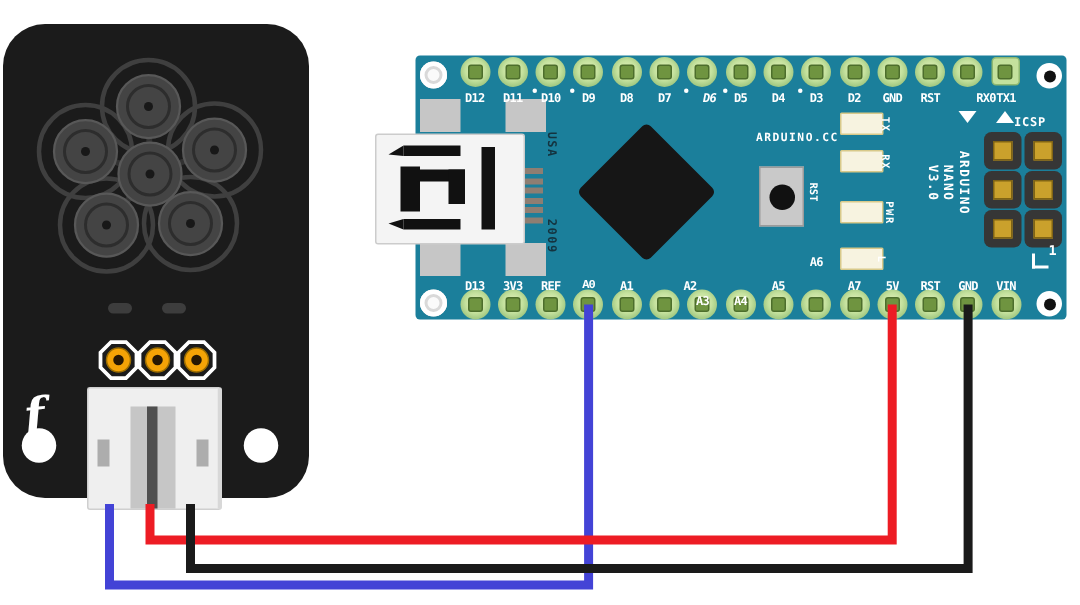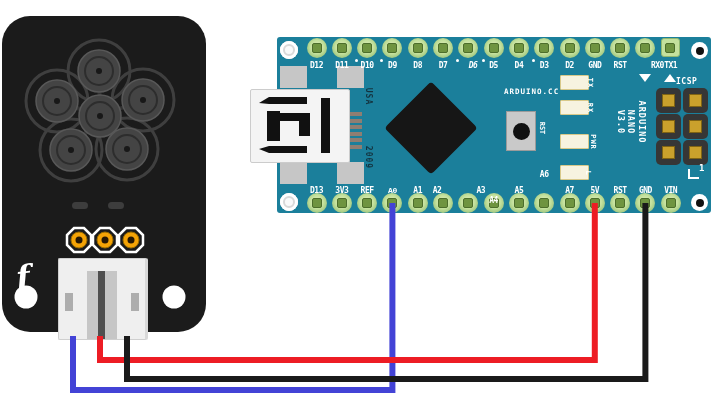--- a/index.html
+++ b/index.html
@@ -263,23 +263,23 @@
       <div class="abs pinlab" style="left: 316.5px; top: 186px;">D13</div>
       <div class="abs pad" style="left: 331.8px; top: 193px;"></div>
       <div class="abs pinlab" style="left: 341.8px; top: 186px;">3V3</div>
       <div class="abs pad" style="left: 357.1px; top: 193px;"></div>
       <div class="abs pinlab" style="left: 367.1px; top: 186px;">REF</div>
       <div class="abs pad" style="left: 382.4px; top: 193px;"></div>
       <div class="abs pinlab" style="left: 392.4px; top: 186px; font-family: Liberation Mono, monospace;">A0</div>
       <div class="abs pad" style="left: 407.7px; top: 193px;"></div>
       <div class="abs pinlab" style="left: 417.7px; top: 186px;">A1</div>
       <div class="abs pad" style="left: 433px; top: 193px;"></div>
-      <div class="abs pinlab" style="left: 437px; top: 186px;">A2</div>
+      <div class="abs pinlab" style="left: 460px; top: 186px;">A2</div>
       <div class="abs pad" style="left: 458.3px; top: 193px;"></div>
-      <div class="abs pinlab" style="left: 468.3px; top: 186px; padding-left: 25px;">A3</div>
+      <div class="abs pinlab" style="left: 468.3px; top: 196px;">A3</div>
       <div class="abs pad" style="left: 483.6px; top: 193px;"></div>
       <div class="abs pinlab" style="left: 493.6px; top: 196px;">A4</div>
       <div class="abs pad" style="left: 508.9px; top: 193px;"></div>
       <div class="abs pinlab" style="left: 518.9px; top: 186px;">A5</div>
       <div class="abs pad" style="left: 534.2px; top: 193px;"></div>
       <div class="abs pinlab" style="left: 544.2px; top: 170px;">A6</div>
       <div class="abs pad" style="left: 559.5px; top: 193px;"></div>
       <div class="abs pinlab" style="left: 569.5px; top: 186px;">A7</div>
       <div class="abs pad" style="left: 584.8px; top: 193px;"></div>
       <div class="abs pinlab" style="left: 594.8px; top: 186px;">5V</div>

